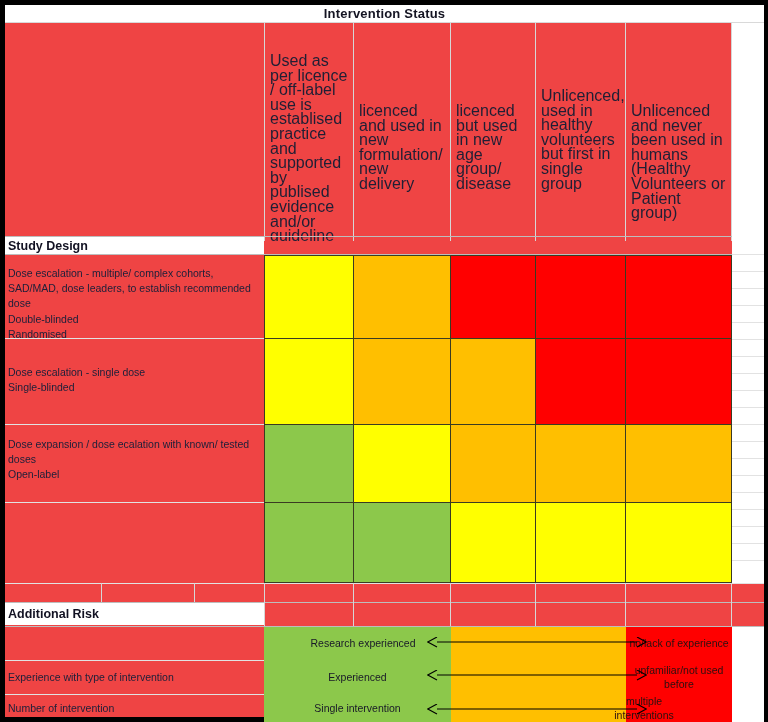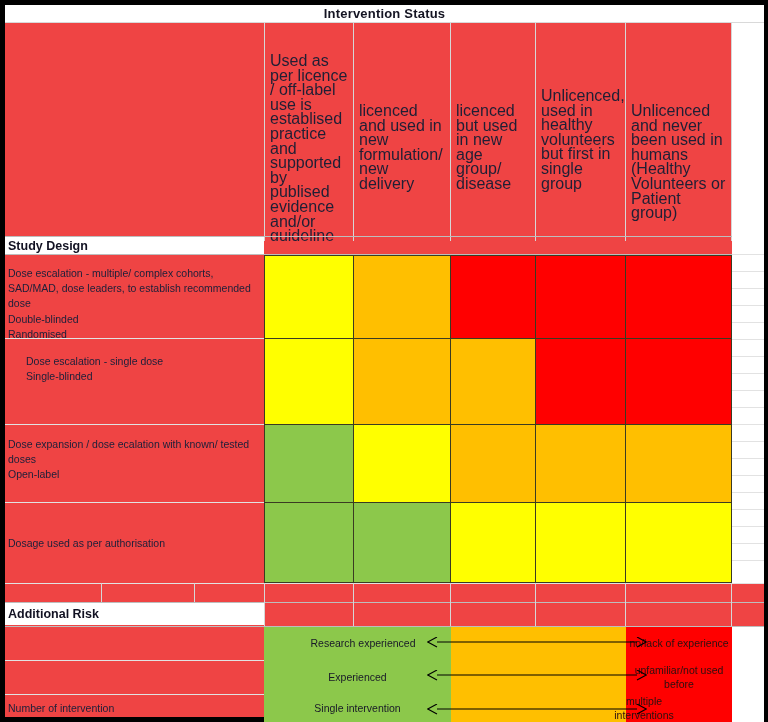--- a/index.html
+++ b/index.html
@@ -177,29 +177,28 @@
   <div class="section-head" style="top:232px; width:259px; height:17px;">
     <span>Study Design</span>
   </div>
   <div class="hline-dark" style="left:0; top:249px; width:759px;"></div>
 
   <div class="rowlabel" style="top:260px; width:259px; height:82px; white-space:pre-line;">Dose escalation - multiple/ complex cohorts, SAD/MAD, dose leaders, to establish recommended dose
 Double-blinded
 Randomised</div>
   <div class="hline" style="left:0; top:333px; width:259px;"></div>
 
-  <div class="rowlabel" style="top:348px; width:302px; height:70px; white-space:pre-line;margin-left:18px;">Dose escalation - single dose
+  <div class="rowlabel" style="top:359px; width:302px; height:70px; white-space:pre-line;">Dose escalation - single dose
 Single-blinded</div>
   <div class="hline" style="left:0; top:419px; width:259px;"></div>
 
   <div class="rowlabel" style="top:431px; width:259px; height:66px; white-space:pre-line;">Dose expansion / dose ecalation with known/ tested doses
 Open-label</div>
   <div class="hline" style="left:0; top:497px; width:259px;"></div>
 
-  <div class="rowlabel vcenter" style="top:498px; width:259px; height:80px; white-space:pre-line;">Dosage used as per authorisation</div>
   <div class="hline" style="left:0; top:578px; width:259px;"></div>
 
   <div class="cell yellow" style="left:259px; top:250px; width:90px; height:84px;"></div>
   <div class="cell orange" style="left:348px; top:250px; width:98px; height:84px;"></div>
   <div class="cell red" style="left:445px; top:250px; width:86px; height:84px;"></div>
   <div class="cell red" style="left:530px; top:250px; width:91px; height:84px;"></div>
   <div class="cell red" style="left:620px; top:250px; width:107px; height:84px;"></div>
 
   <div class="cell yellow" style="left:259px; top:333px; width:90px; height:87px;"></div>
   <div class="cell orange" style="left:348px; top:333px; width:98px; height:87px;"></div>
@@ -264,20 +263,21 @@
 
   <div class="band green" style="left:259px; top:622px; width:187px; height:95px;"></div>
   <div class="band orange" style="left:446px; top:622px; width:175px; height:95px;"></div>
   <div class="band red" style="left:621px; top:622px; width:106px; height:95px;"></div>
   <div class="sheet-col" style="left:727px; top:622px; width:32px; height:95px;"></div>
 
   <div class="band-text" style="left:259px; top:622px; width:198px; height:33px;">Research experienced</div>
   <div class="band-text" style="left:621px; top:622px; width:106px; height:33px; color:#2a1010;">no/lack of experience</div>
   <div class="hline" style="left:0; top:655px; width:259px;"></div>
 
+  <div class="rowlabel vcenter" style="top:655px; width:259px; height:34px;">Experience with type of intervention</div>
   <div class="band-text" style="left:259px; top:655px; width:187px; height:34px;">Experienced</div>
   <div class="band-text" style="left:621px; top:655px; width:106px; height:34px; color:#2a1010;">unfamiliar/not used before</div>
   <div class="hline" style="left:0; top:689px; width:259px;"></div>
 
   <div class="rowlabel vcenter" style="top:689px; width:259px; height:28px;">Number of intervention</div>
   <div class="band-text" style="left:259px; top:689px; width:187px; height:28px;">Single intervention</div>
   <div class="band-text" style="left:594px; top:689px; width:90px; height:28px; color:#2a1010;">multiple interventions</div>
 
   <svg class="arrow-svg" style="left:420px; top:626px; width:225px; height:24px;" viewBox="0 0 225 24">
     <defs>

